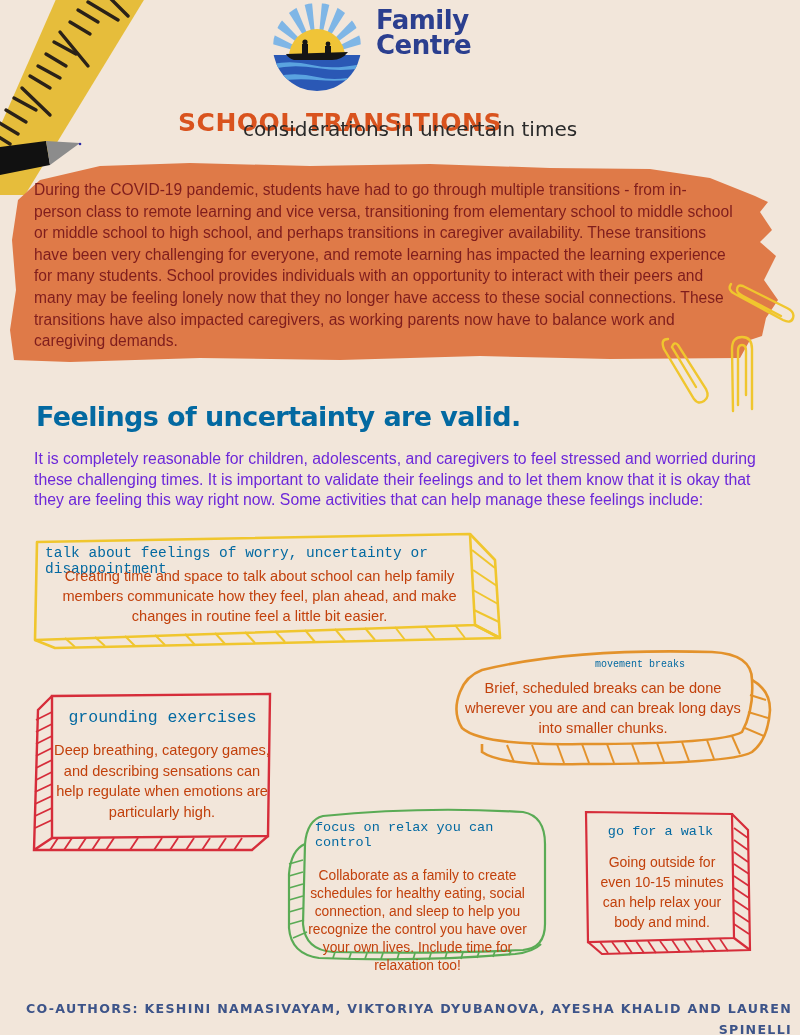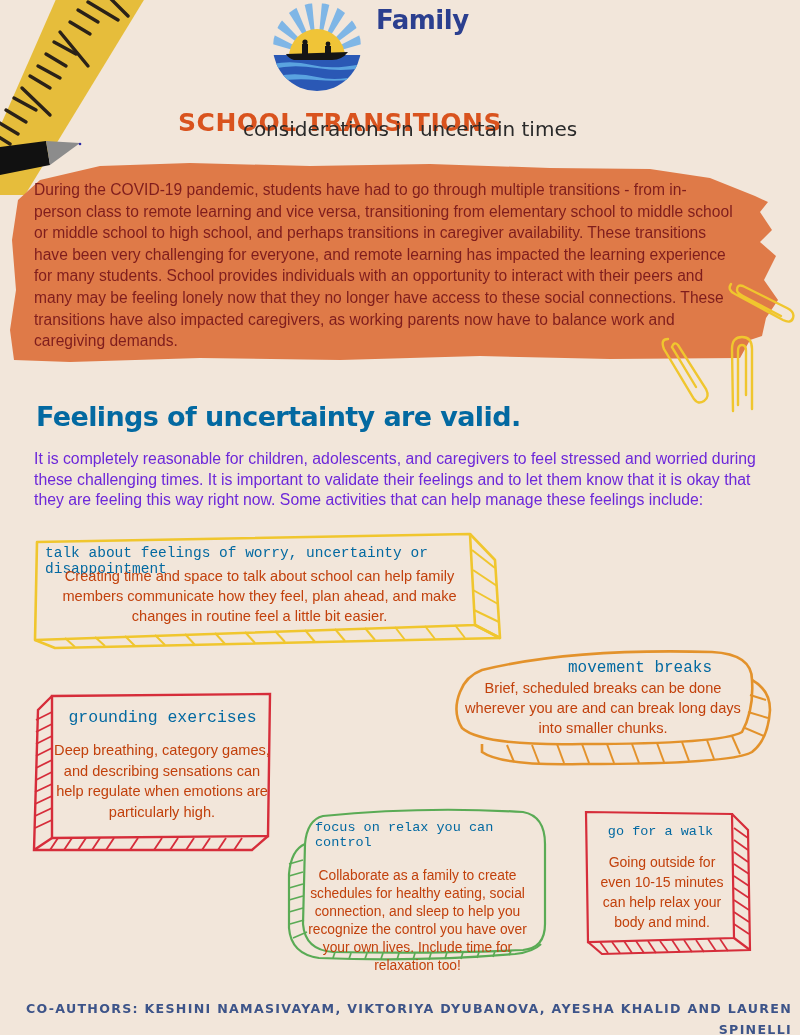--- a/index.html
+++ b/index.html
@@ -72,20 +72,21 @@
     <path d="M5 74 Q25 70 45 75 T90 73 L90 77 Q65 80 45 78 T5 79Z" fill="#5aa3e0"></path>
     <path d="M14 52 L76 50 Q70 58 60 58 L22 58 Q16 56 14 52Z" fill="#151515"></path>
     <circle cx="33" cy="40" r="2.6" fill="#151515"></circle>
       <rect x="30" y="42" width="6" height="10" fill="#151515"></rect>
     <circle cx="56" cy="42" r="2.4" fill="#151515"></circle>
       <rect x="53" y="44" width="6" height="8" fill="#151515"></rect>
   </g>
 </svg>
 <div id="brand" class="abs">
   <div>Family</div>
+  <div>Centre</div>
 </div>
 
 <div id="title" class="abs">SCHOOL TRANSITIONS</div>
 <div id="subtitle" class="abs">considerations in uncertain times</div>
 
 <svg id="band" class="abs" viewBox="0 0 770 205" preserveAspectRatio="none">
   <path d="M90,6 L180,3 L300,6 L420,4 L540,8 L640,9 L700,18 L745,36 L758,42 L750,52 L762,70 L750,82 L766,96 L754,120 L768,140 L756,158 L752,176 L740,180 L730,198 L600,199 L470,196 L330,200 L190,198 L60,202 L4,200 L0,170 L6,130 L2,80 L8,40 L30,20 Z" fill="#df7a48"></path>
 </svg>
 <div id="intro" class="abs">During the COVID-19 pandemic, students have had to go through multiple transitions - from in-person class to remote learning and vice versa, transitioning from elementary school to middle school or middle school to high school, and perhaps transitions in caregiver availability. These transitions have been very challenging for everyone, and remote learning has impacted the learning experience for many students. School provides individuals with an opportunity to interact with their peers and many may be feeling lonely now that they no longer have access to these social connections. These transitions have also impacted caregivers, as working parents now have to balance work and caregiving demands.</div>
 
@@ -147,21 +148,21 @@
       <line x1="180" y1="104" x2="187" y2="123"></line>
       <line x1="205" y1="103" x2="212" y2="122"></line>
       <line x1="230" y1="102" x2="237" y2="121"></line>
       <line x1="255" y1="100" x2="262" y2="119"></line>
       <line x1="280" y1="96" x2="288" y2="114"></line>
     <line x1="298" y1="55" x2="314" y2="60"></line>
       <line x1="296" y1="72" x2="316" y2="78"></line>
       <line x1="293" y1="88" x2="312" y2="96"></line>
   </g>
 </svg>
-<div class="card-title" style="left:560px;top:659px;width:160px;font-size:16px;">movement breaks</div>
+<div class="card-title" style="left:560px;top:659px;width:160px;font-size:10px;">movement breaks</div>
 <div class="card-body" style="left:458px;top:678px;width:290px;font-size:14.6px;line-height:20px;">Brief, scheduled breaks can be done wherever you are and can break long days into smaller chunks.</div>
 
 <svg class="box-svg" style="left:30px;top:688px" width="245" height="168" viewBox="0 0 245 168">
   <g fill="none" stroke="#d62d3a" stroke-width="2.4">
     <path d="M22 8 L240 6 L238 148 L22 150 Z"></path>
     <path d="M22 8 L8 22 L4 162 L222 162 L238 148"></path>
     <path d="M22 150 L4 162"></path>
   </g>
   <g stroke="#d62d3a" stroke-width="1.8">
     <line x1="6" y1="32" x2="22" y2="24"></line>

